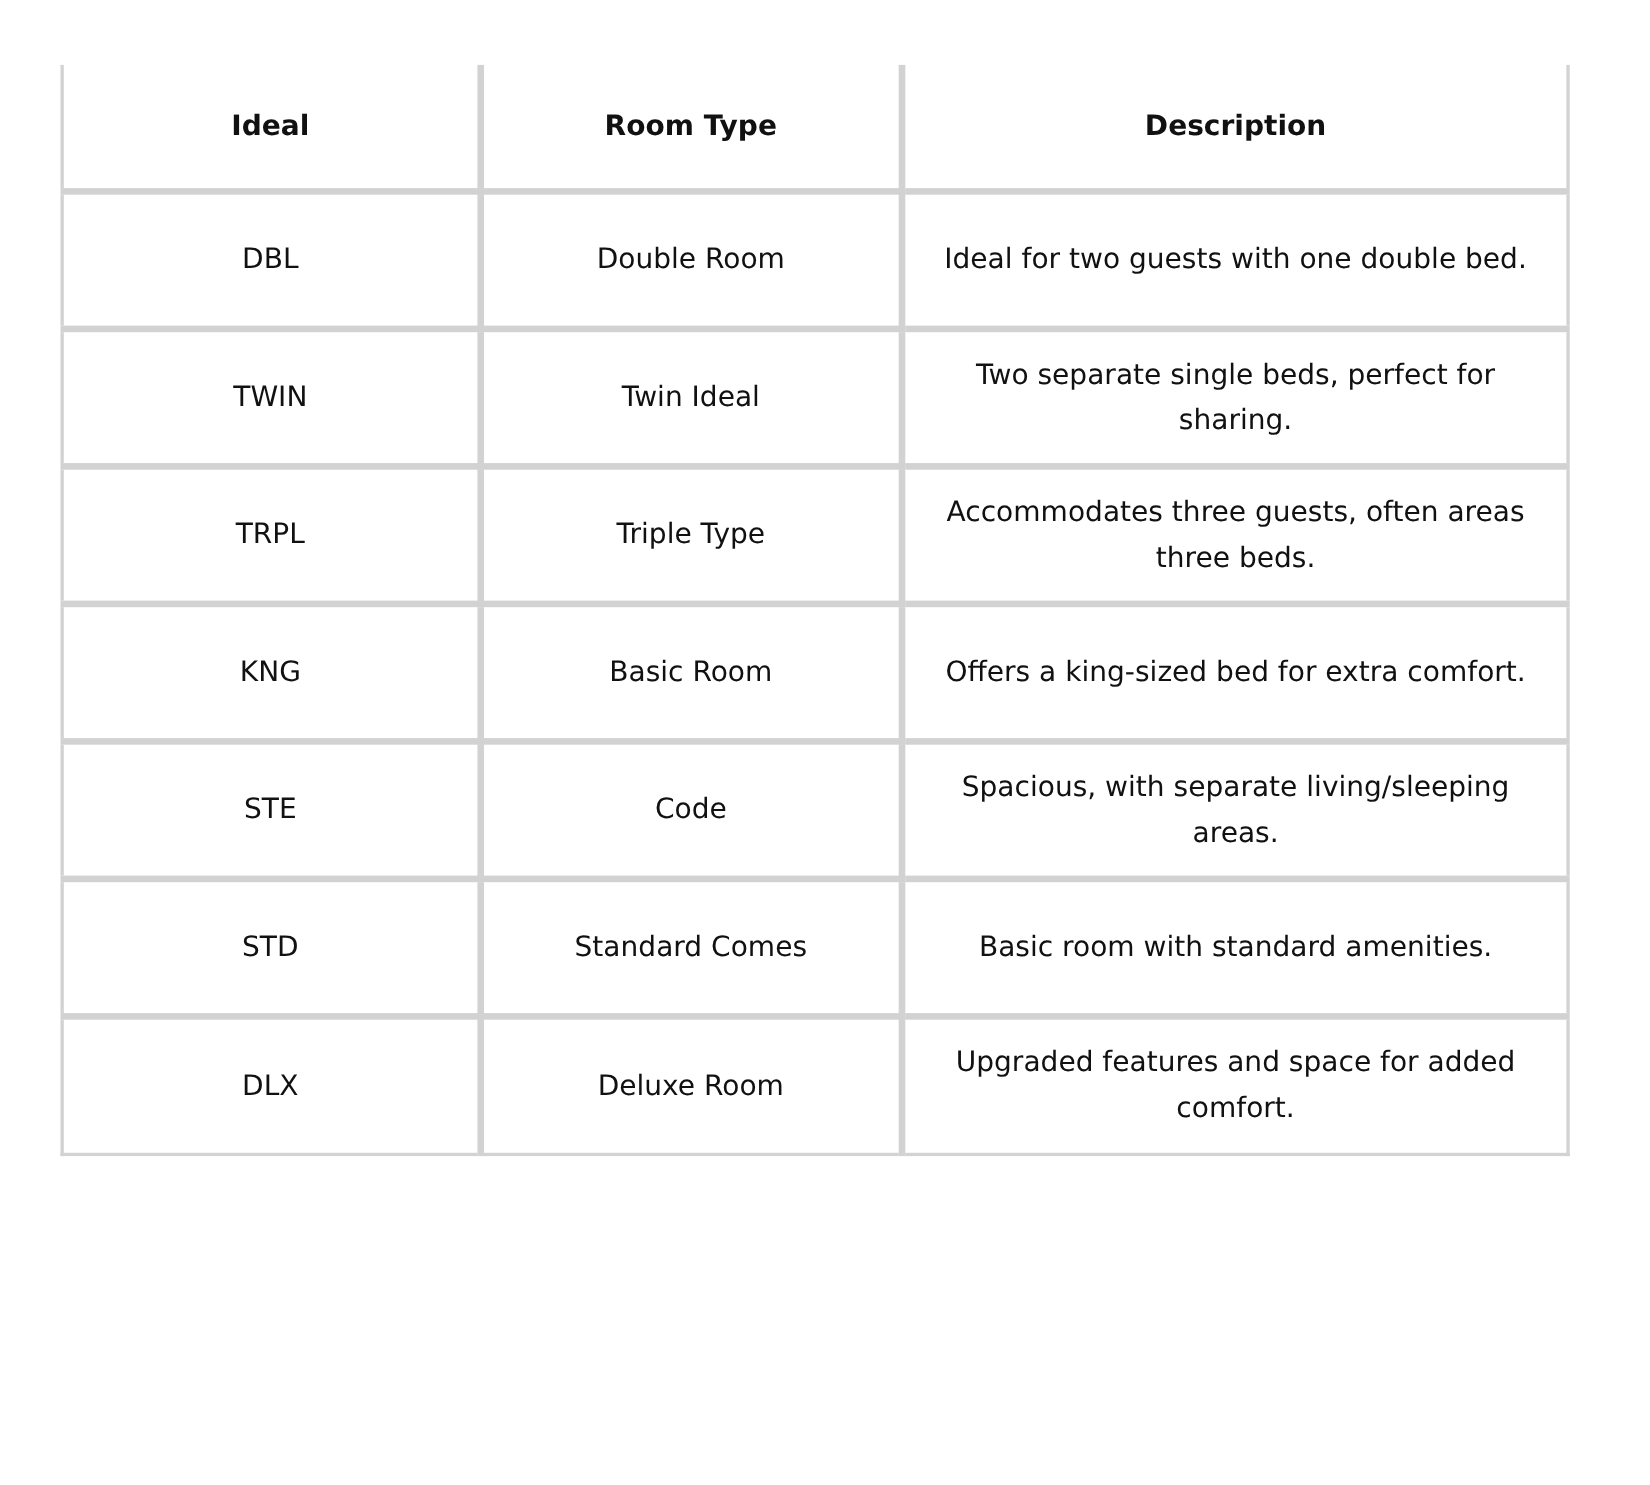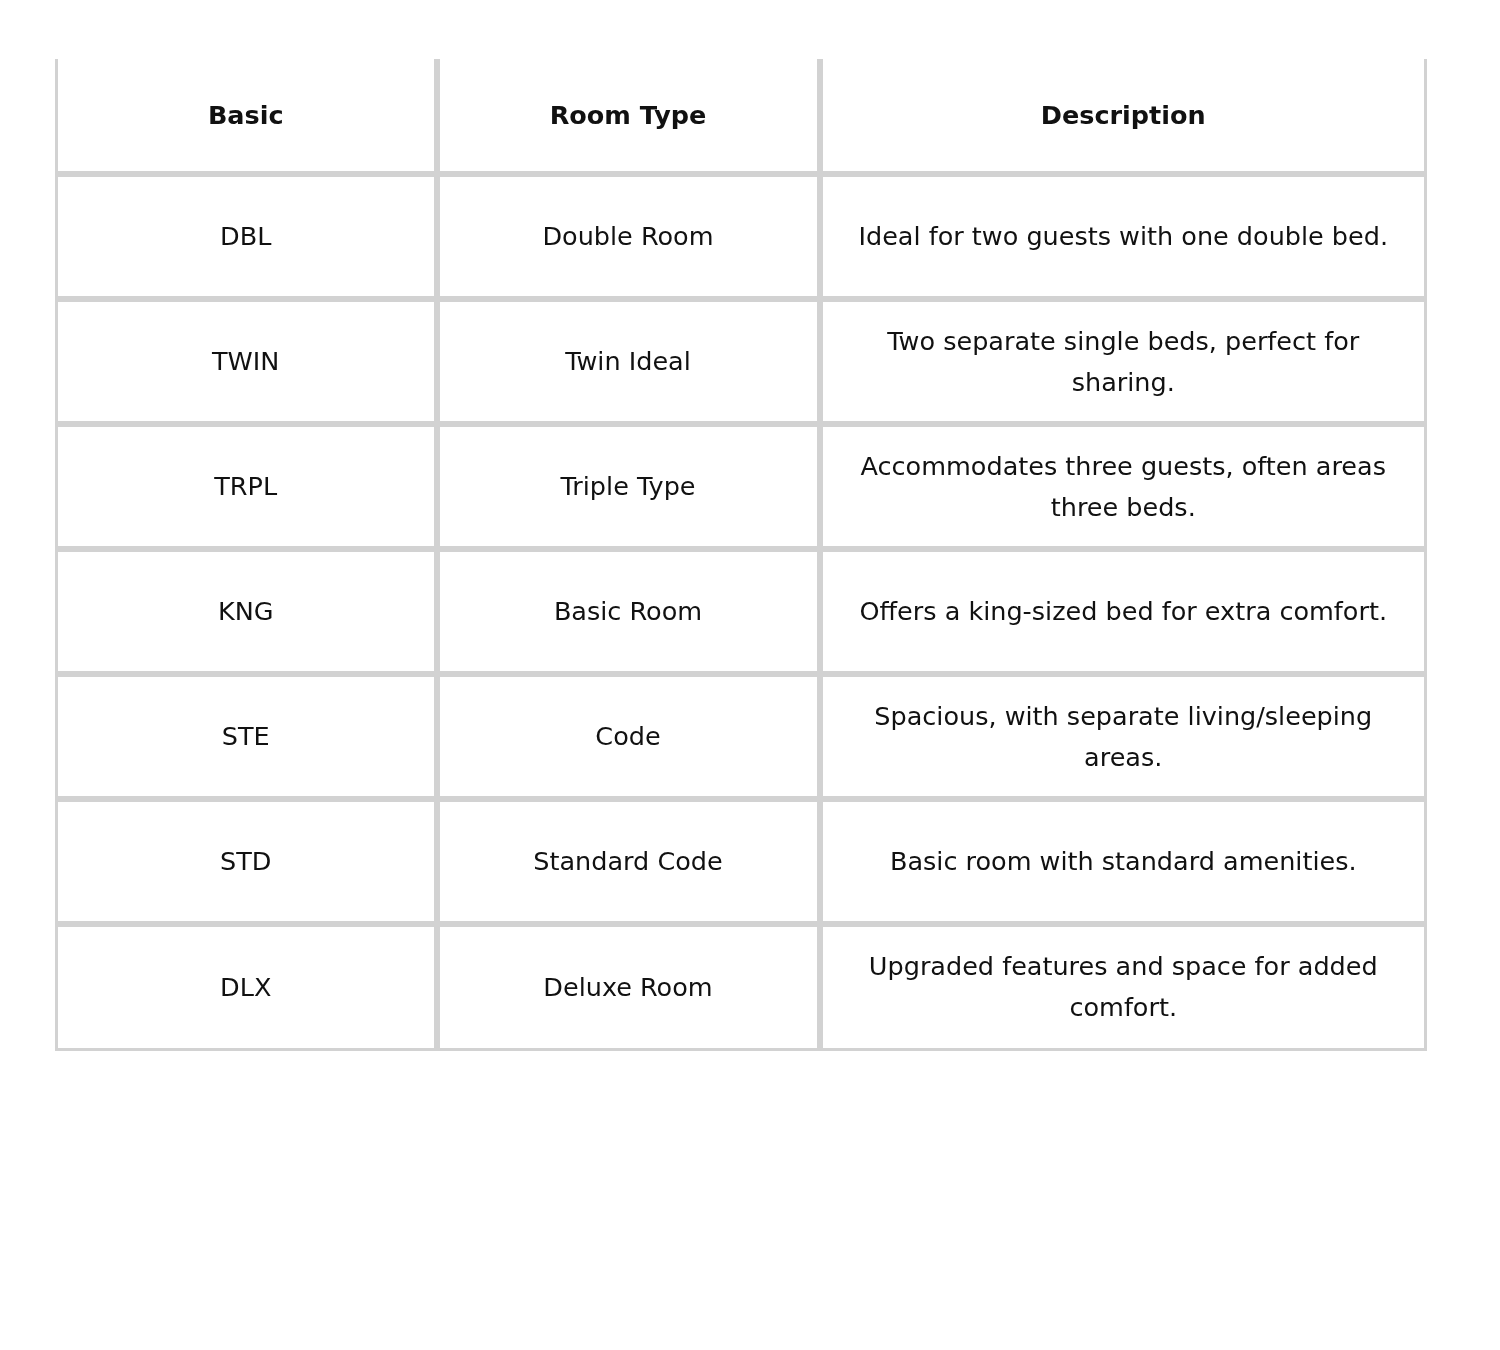--- a/index.html
+++ b/index.html
@@ -24,21 +24,21 @@
 
 <div class="table-wrap">
   <table>
     <colgroup>
         <col class="c1">
         <col class="c2">
         <col class="c3">
       </colgroup>
     <thead>
       <tr>
-        <th>Basic</th>
+        <th>Ideal</th>
         <th>Room Type</th>
         <th>Description</th>
       </tr>
     </thead>
     <tbody>
       <tr>
         <td>DBL</td>
         <td>Double Room</td>
         <td>Ideal for two guests with one double bed.</td>
       </tr>
@@ -57,21 +57,21 @@
         <td>Basic Room</td>
         <td>Offers a king-sized bed for extra comfort.</td>
       </tr>
       <tr>
         <td>STE</td>
         <td>Code</td>
         <td>Spacious, with separate living/sleeping areas.</td>
       </tr>
       <tr>
         <td>STD</td>
-        <td>Standard Code</td>
+        <td>Standard Comes</td>
         <td>Basic room with standard amenities.</td>
       </tr>
       <tr>
         <td>DLX</td>
         <td>Deluxe Room</td>
         <td>Upgraded features and space for added comfort.</td>
       </tr>
     </tbody>
   </table>
 </div>

